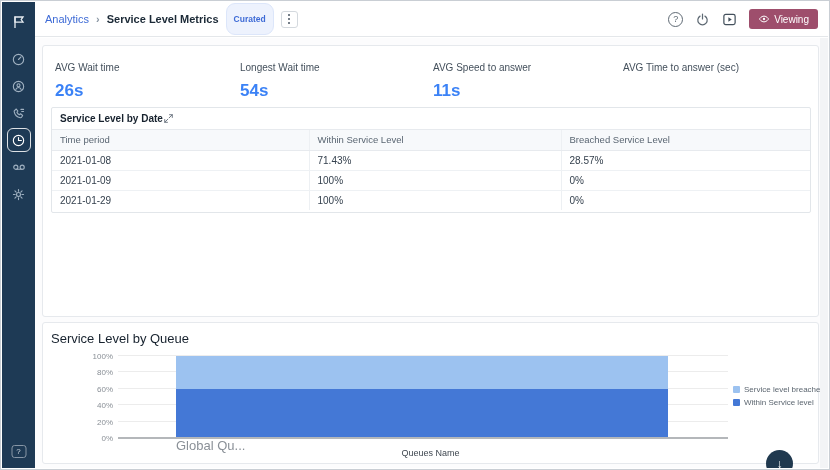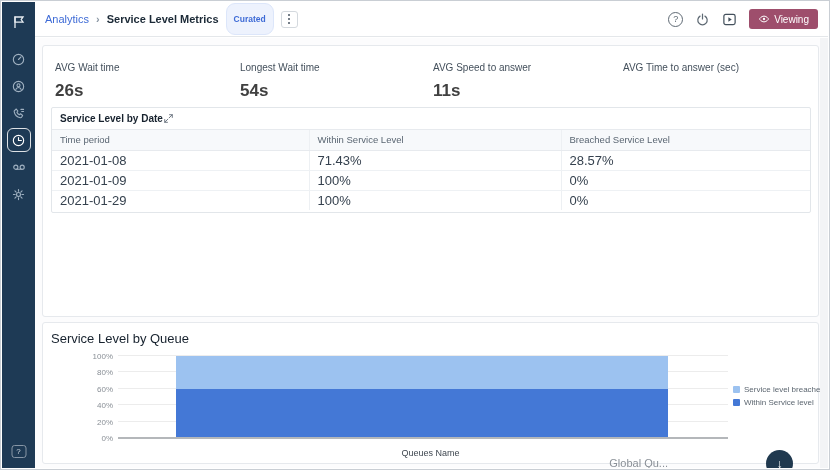--- a/index.html
+++ b/index.html
@@ -40,51 +40,51 @@
 
   
   .main { position:absolute; left:34px; top:37px; right:1px; bottom:1px; background:#fcfcfd; overflow:hidden; }
   .scroll-track { position:absolute; right:0; top:0; bottom:0; width:8px; background:#f3f4f6; cursor:pointer; }
 
   .card { background:#fff; border:1px solid #e6e9ed; border-radius:3px; position:absolute; }
   .kpi-card { left:7px; top:7px; width:777px; height:272px; }
   .kpi { position:absolute; top:16px; }
   .kpi:nth-child(1){ left:12px; } .kpi:nth-child(2){ left:197px; } .kpi:nth-child(3){ left:390px; } .kpi:nth-child(4){ left:580px; }
   .kpi-label { font-size:10px; color:#44505c; margin-bottom:3px; }
-  .kpi-value { font-size:17px; font-weight:bold; color:#404040;margin-top:8px; }
+  .kpi-value { font-size:17px; font-weight:bold; color:#3b82f6;margin-top:8px; }
 
   
   .table-card { position:absolute; left:8px; top:61px; width:760px; height:106px; background:#fff;
                 border:1px solid #e2e6ea; border-radius:2px; }
   .card-title-row { height:22px; display:flex; align-items:center; padding:0 8px;
                     border-bottom:1px solid #e7eaee; }
   .card-title { font-size:10px; font-weight:bold; color:#17222e; }
   .expand-btn { background:none; border:none; cursor:pointer; color:#6b7580; display:flex; padding:0; }
   table { width:100%; border-collapse:collapse; table-layout:fixed; }
   col.c1 { width:257px; } col.c2 { width:252px; }
   th { height:20px; background:#f7f9fb; font-weight:normal; color:#5a6672; font-size:9.5px; text-align:left;
        padding:0 8px; border-bottom:1px solid #e7eaee; border-right:1px solid #edf0f3; }
   th:last-child { border-right:none; }
-  td { height:20px; font-size:13px; color:#35414e; padding:0 8px;
+  td { height:20px; font-size:10px; color:#35414e; padding:0 8px;
        border-bottom:1px solid #eef1f4; border-right:1px solid #edf0f3; }
   td:last-child { border-right:none; }
   tr:last-child td { border-bottom:none; }
 
   
   .chart-card { left:7px; top:284px; width:777px; height:142px; }
   .chart-title { padding:8px 8px 0; font-size:13px; font-weight:normal; color:#17222e; }
   .plot { position:absolute; left:75px; top:33px; width:610px; height:82px; }
   .gridline { position:absolute; left:0; right:0; height:1px; background:#ececec; }
   .baseline { position:absolute; left:0; right:0; bottom:-1px; height:2px; background:#b4b7ba; }
   .ylab { position:absolute; right:100%; margin-right:5px; width:30px; text-align:right;
           font-size:8px; color:#898f96; transform:translateY(-50%); }
   .bar { position:absolute; left:58px; width:492px; top:0; bottom:0; cursor:pointer; }
   .bar-seg { position:absolute; left:0; right:0; }
-  .xtick { position:absolute; top:100%; margin-top:19px; left:58px; width:492px; text-align:right;
-           font-size:11px; color:#8a9097; }
+  .xtick { position:absolute; top:100%; margin-top:0; left:58px; width:492px; text-align:left;
+           font-size:13px; color:#8a9097; }
   .xaxis-title { position:absolute; left:0; right:0; bottom:5px; text-align:center; font-size:9px; color:#3f4750; }
   .legend { position:absolute; left:690px; top:62px; }
   .leg-row { display:flex; align-items:center; gap:4px; margin-bottom:4px; cursor:pointer; }
   .swatch { width:7px; height:7px; border-radius:1px; flex:none; }
   .leg-label { font-size:8px; color:#5c6670; white-space:nowrap; }
 
   .fab { position:absolute; left:731px; top:412px; width:27px; height:27px; border-radius:50%;
          background:#20394f; color:#fff; border:none; font-size:12px; cursor:pointer;
          display:flex; align-items:center; justify-content:center; }
 </style>

